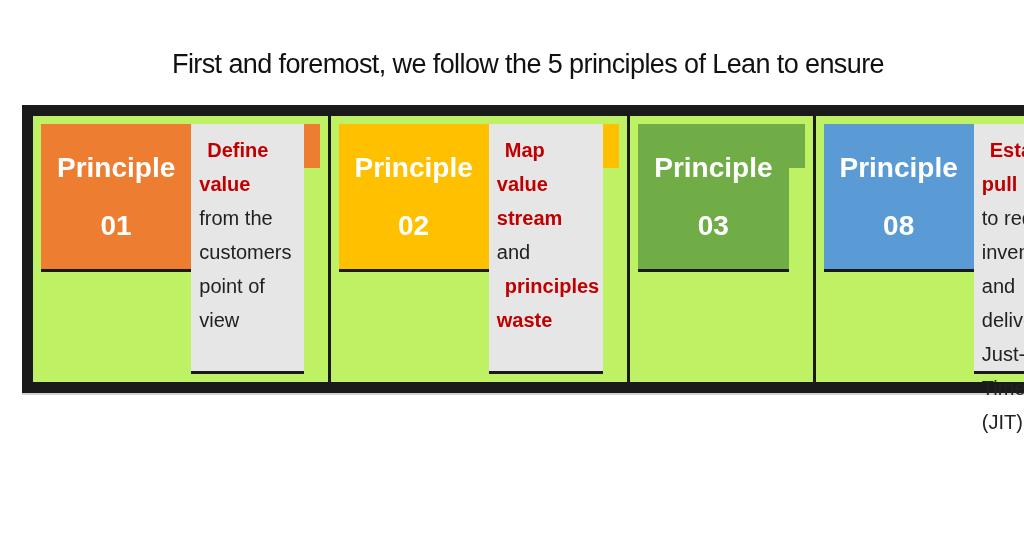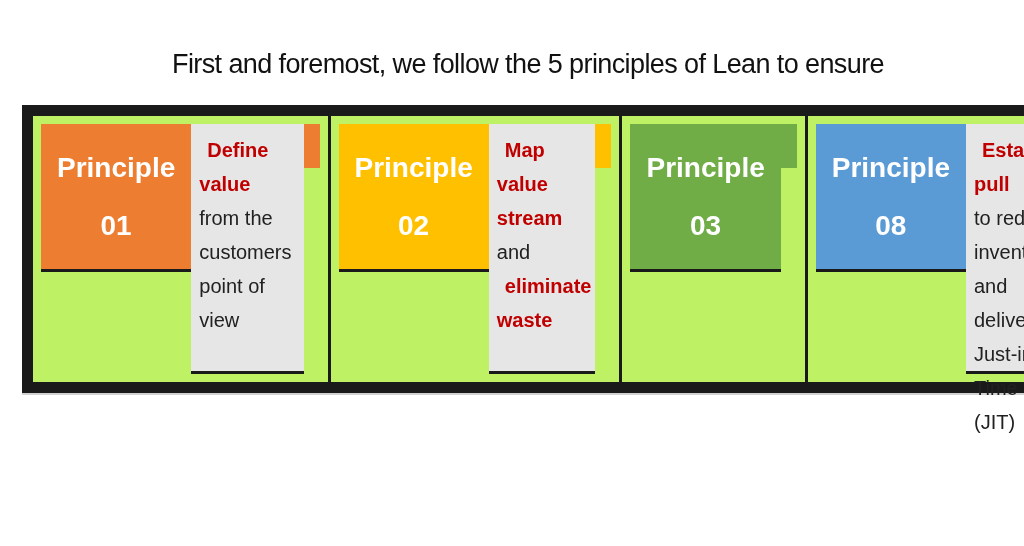--- a/index.html
+++ b/index.html
@@ -61,21 +61,21 @@
       </div>
       <div class="cell"><span class="em">Define value</span><span></span><span class="em"></span><span> from the customers point of view</span></div>
       <div class="strip" style="background-color: rgb(237, 125, 49);"></div>
     </div>
 
     <div class="col">
       <div class="hdr" style="background-color: rgb(255, 192, 0);">
         <div>Principle</div>
         <div>02</div>
       </div>
-      <div class="cell"><span class="em">Map value stream</span><span> and </span><span class="em">eliminate waste</span><span></span></div>
+      <div class="cell"><span class="em">Map value stream</span><span> and </span><span class="em">principles waste</span><span></span></div>
       <div class="strip" style="background-color: rgb(255, 192, 0);"></div>
     </div>
 
     <div class="col">
       <div class="hdr" style="background-color: rgb(112, 173, 71);">
         <div>Principle</div>
         <div>03</div>
       </div>
       <div class="strip" style="background-color: rgb(112, 173, 71);"></div>
     </div>

